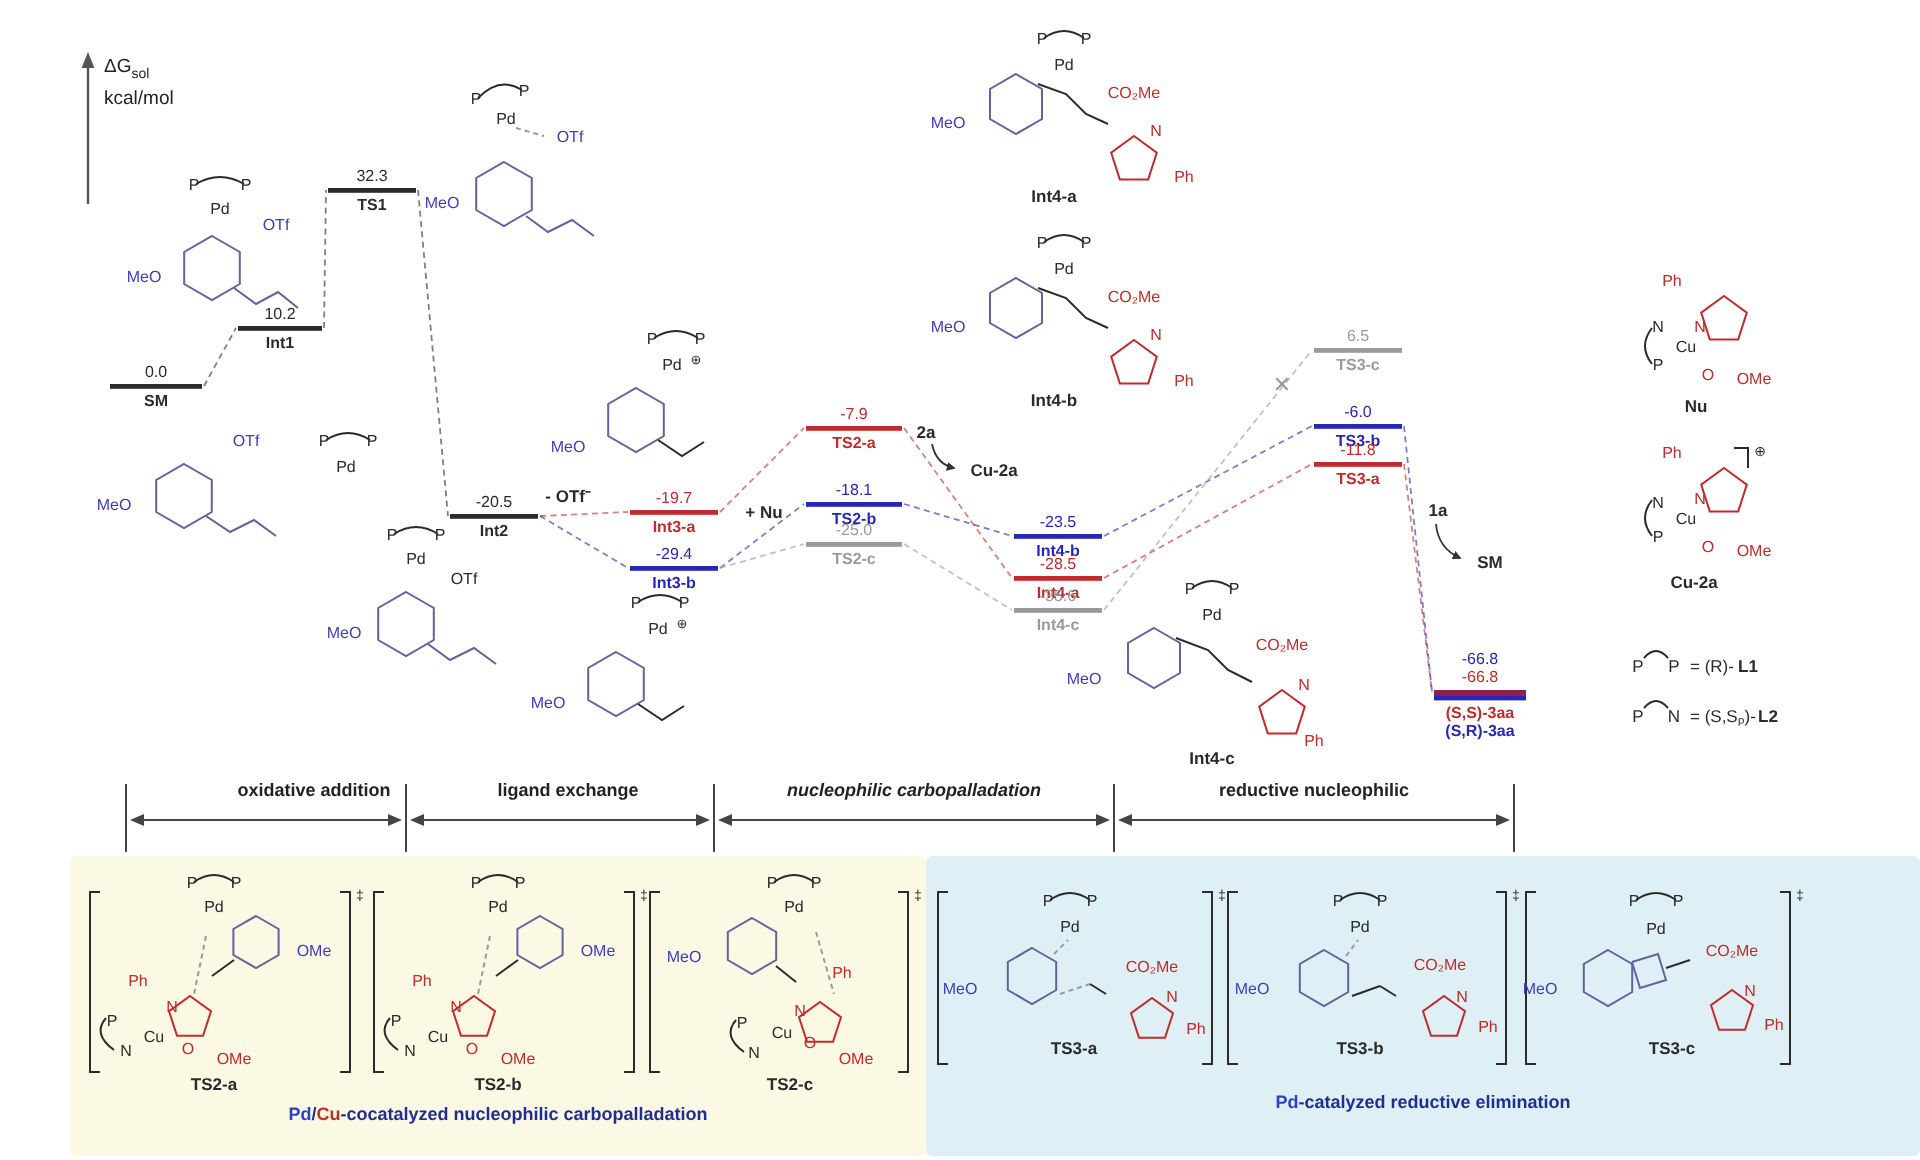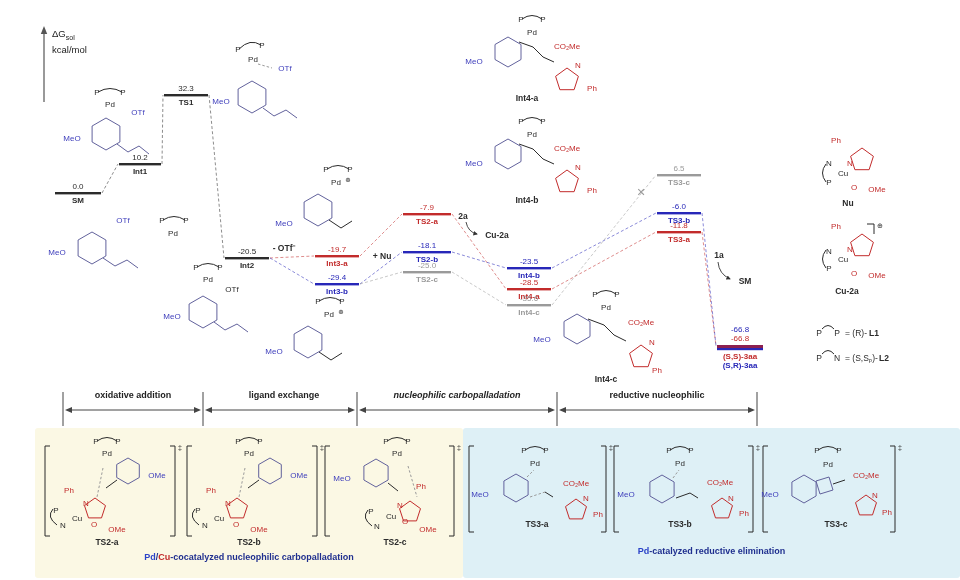--- a/index.html
+++ b/index.html
@@ -25,21 +25,21 @@
 <div class="root">
 
   <div class="panel panel-yellow"></div>
   <div class="panel panel-blue"></div>
 
   <div class="axis-label">
     <div><span>ΔG</span><sub>sol</sub></div>
     <div>kcal/mol</div>
   </div>
 
-  <div class="stage-label" style="left:63px;width:140px;">oxidative addition</div>
+  <div class="stage-label" style="left:63px;width:140px;padding-left:24px;">oxidative addition</div>
   <div class="stage-label" style="left:203px;width:162px;">ligand exchange</div>
   <div class="stage-label" style="left:357px;width:200px;font-style:italic;">nucleophilic carbopalladation</div>
   <div class="stage-label" style="left:557px;width:200px;">reductive nucleophilic</div>
 
   <div class="panel-caption cap-yellow">
     <span class="c-pd">Pd</span><span class="c-navy">/</span><span class="c-cu">Cu</span><span class="c-navy">-cocatalyzed nucleophilic carbopalladation</span>
   </div>
   <div class="panel-caption cap-blue">
     <span class="c-pd">Pd</span><span class="c-navy">-catalyzed reductive elimination</span>
   </div>

